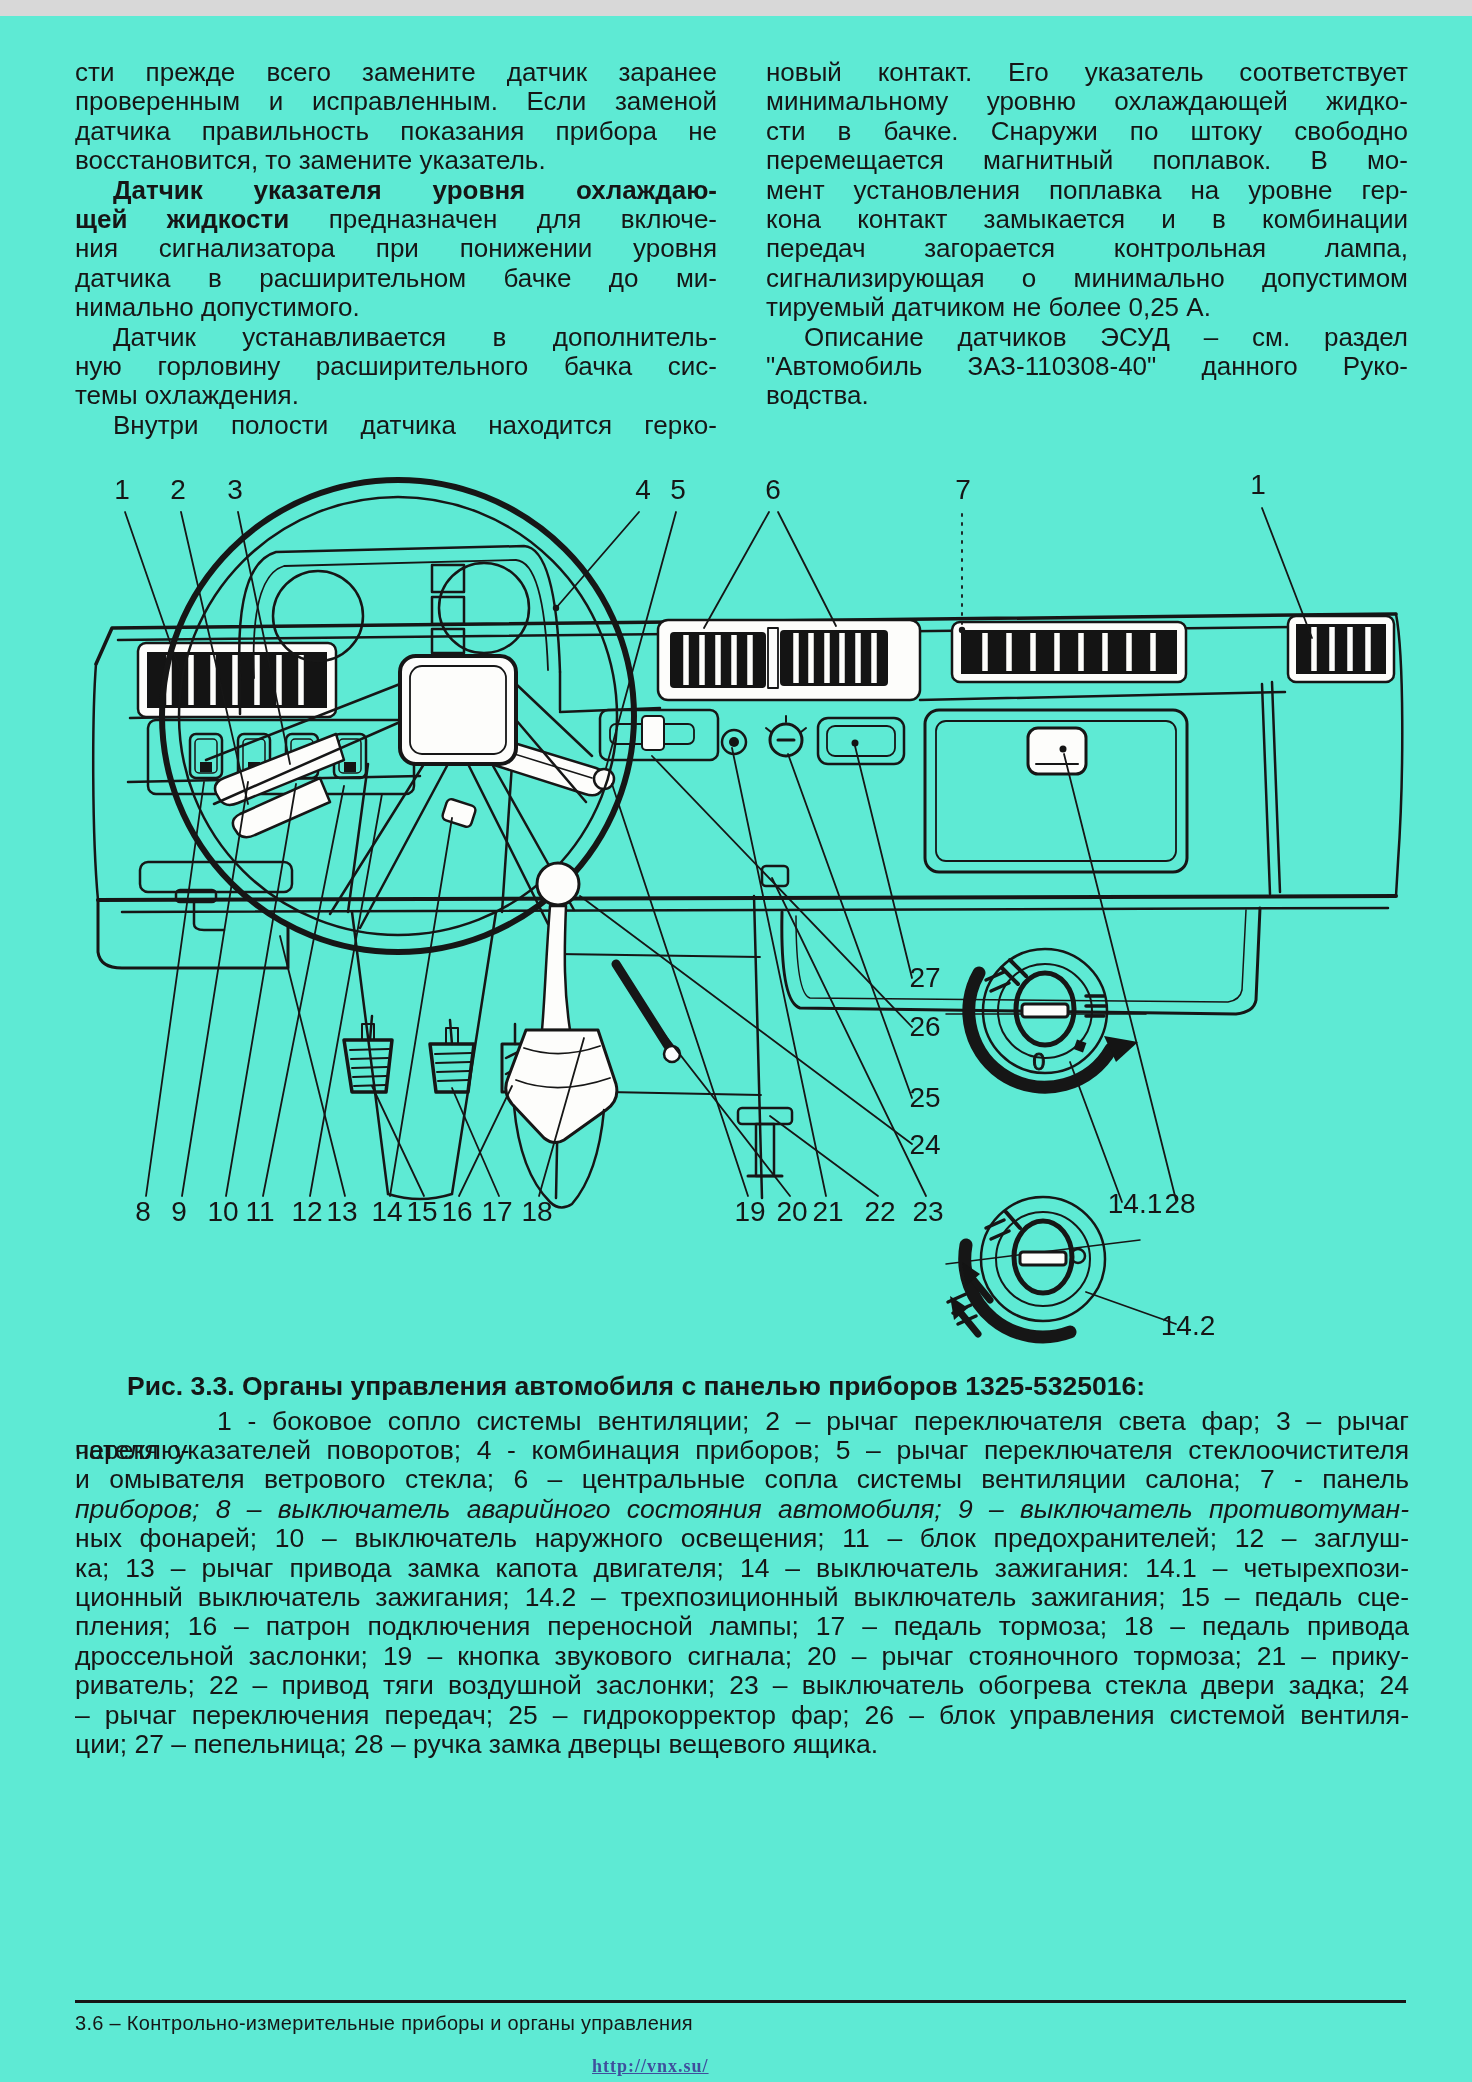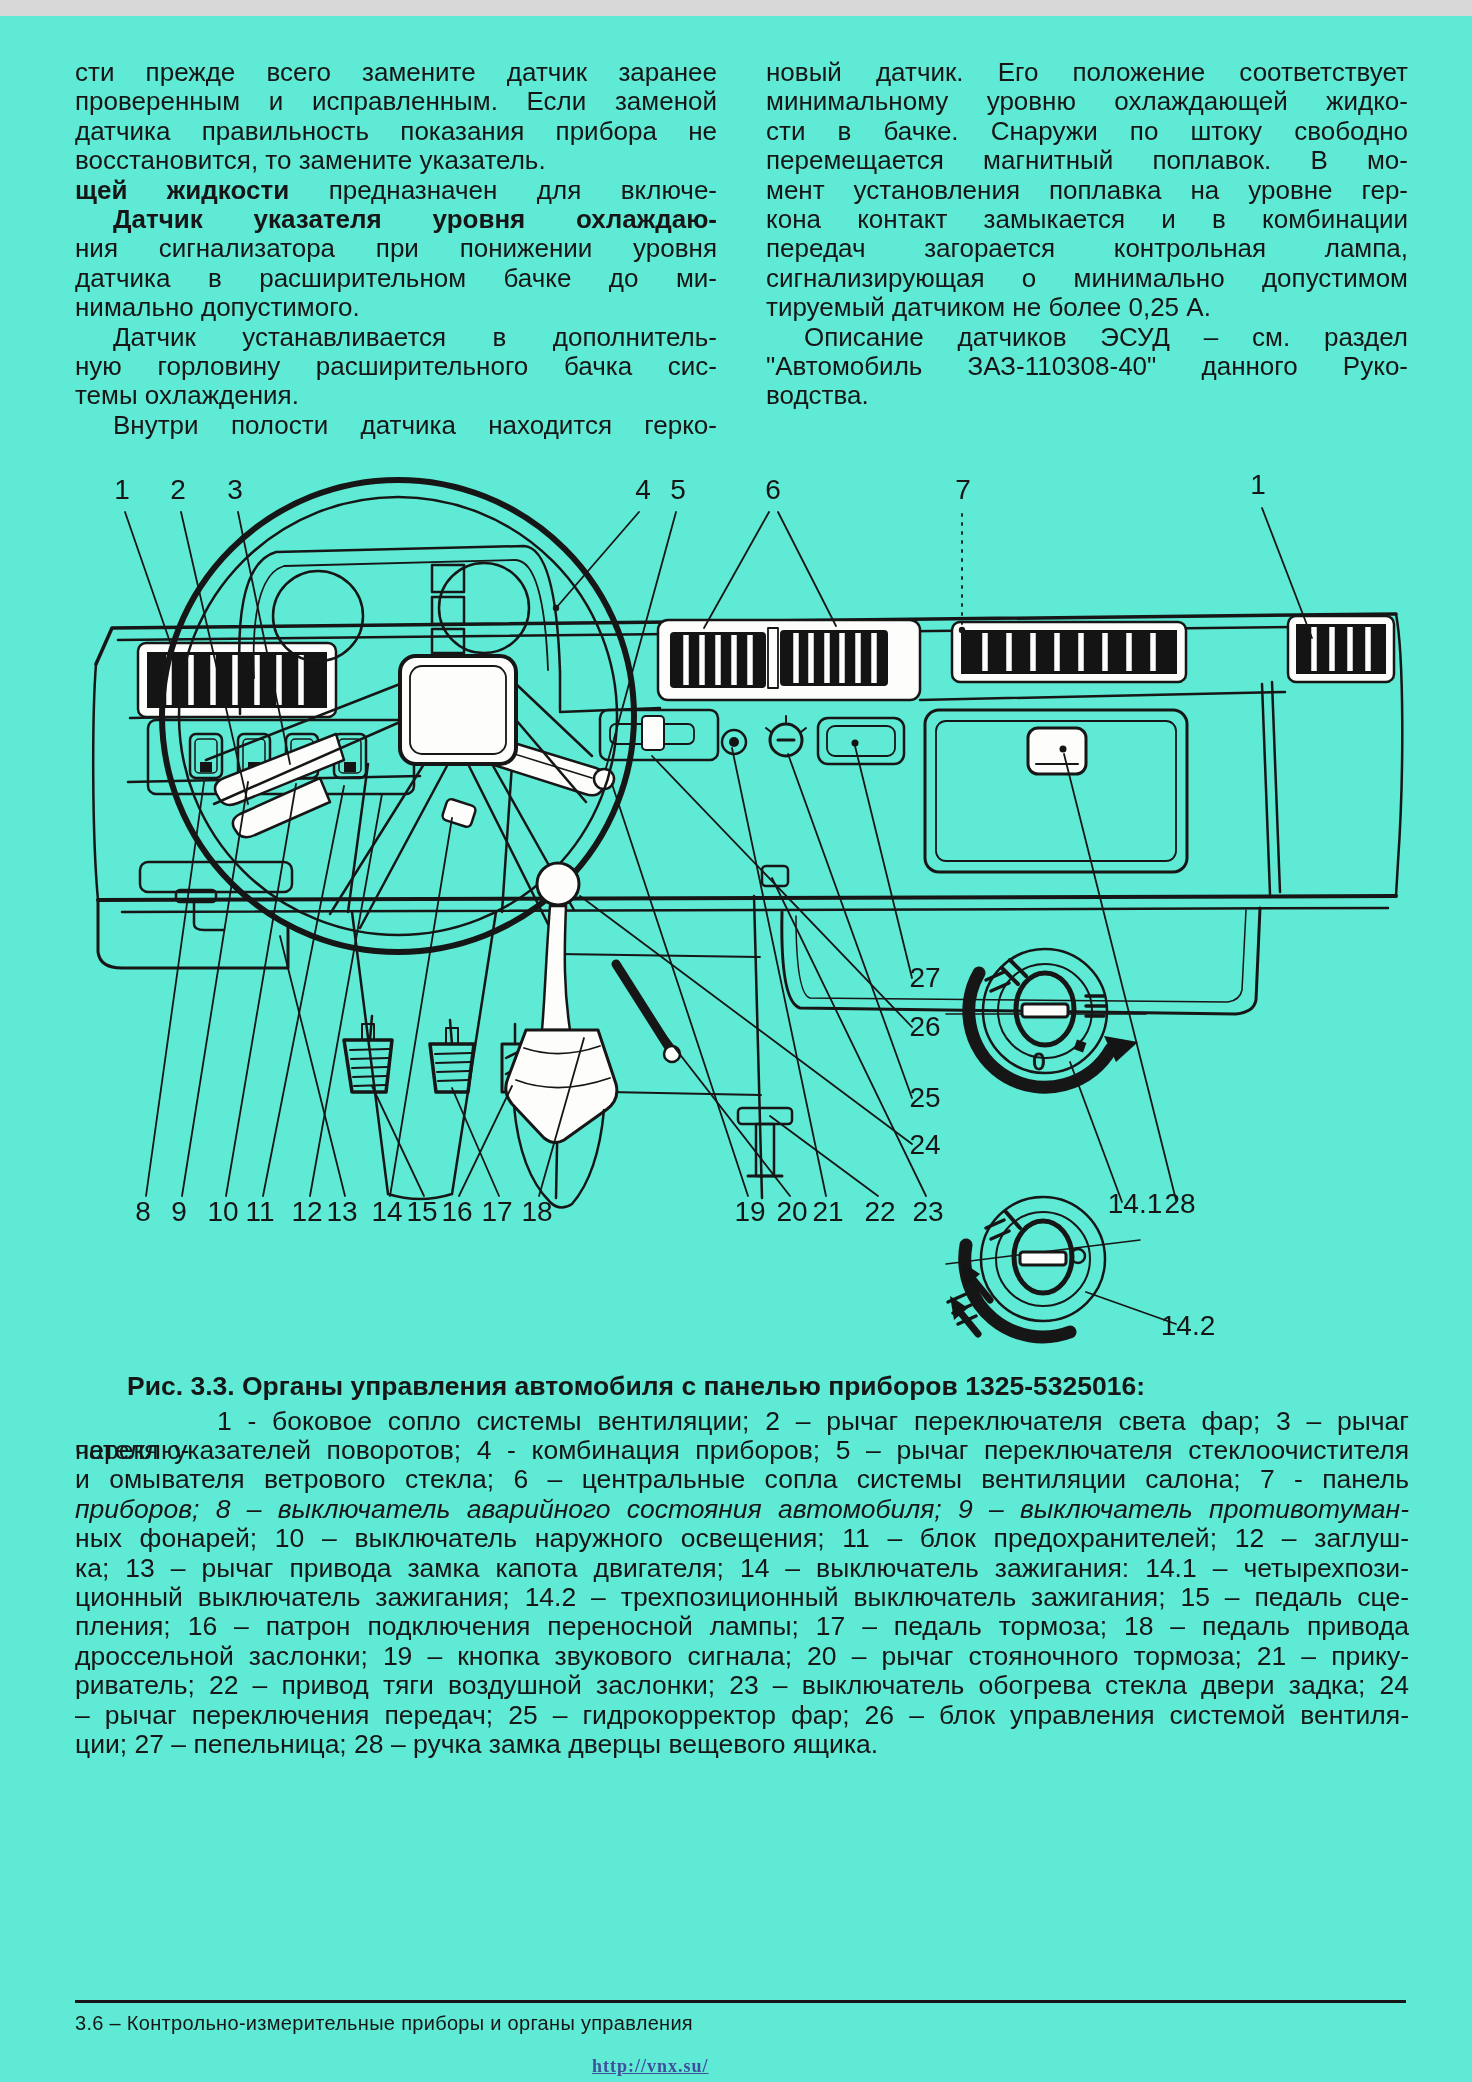--- a/index.html
+++ b/index.html
@@ -40,32 +40,32 @@
 </head>
 <body>
 
 <div class="page">
 
   <div class="col col-left">
       <div class="tline"><span>сти прежде всего замените датчик заранее</span></div>
       <div class="tline"><span>проверенным и исправленным. Если заменой</span></div>
       <div class="tline"><span>датчика правильность показания прибора не</span></div>
       <div class="tline last"><span>восстановится, то замените указатель.</span></div>
+      <div class="tline indent"><span class="b">Датчик указателя уровня охлаждаю-</span></div>
       <div class="tline"><span class="b">щей жидкости </span><span>предназначен для включе-</span></div>
-      <div class="tline indent"><span class="b">Датчик указателя уровня охлаждаю-</span></div>
       <div class="tline"><span>ния сигнализатора при понижении уровня</span></div>
       <div class="tline"><span>датчика в расширительном бачке до ми-</span></div>
       <div class="tline last"><span>нимально допустимого.</span></div>
       <div class="tline indent"><span>Датчик устанавливается в дополнитель-</span></div>
       <div class="tline"><span>ную горловину расширительного бачка сис-</span></div>
       <div class="tline last"><span>темы охлаждения.</span></div>
       <div class="tline indent"><span>Внутри полости датчика находится герко-</span></div>
     </div>
   <div class="col col-right">
-      <div class="tline"><span>новый датчик. Его положение соответствует</span></div>
+      <div class="tline"><span>новый контакт. Его указатель соответствует</span></div>
       <div class="tline"><span>минимальному уровню охлаждающей жидко-</span></div>
       <div class="tline"><span>сти в бачке. Снаружи по штоку свободно</span></div>
       <div class="tline"><span>перемещается магнитный поплавок. В мо-</span></div>
       <div class="tline"><span>мент установления поплавка на уровне гер-</span></div>
       <div class="tline"><span>кона  контакт замыкается и в комбинации</span></div>
       <div class="tline"><span>передач загорается контрольная лампа,</span></div>
       <div class="tline"><span>сигнализирующая о минимально допустимом</span></div>
       <div class="tline last"><span>тируемый датчиком не более 0,25 А.</span></div>
       <div class="tline indent"><span>Описание датчиков ЭСУД – см. раздел</span></div>
       <div class="tline"><span>"Автомобиль ЗАЗ-110308-40" данного Руко-</span></div>

